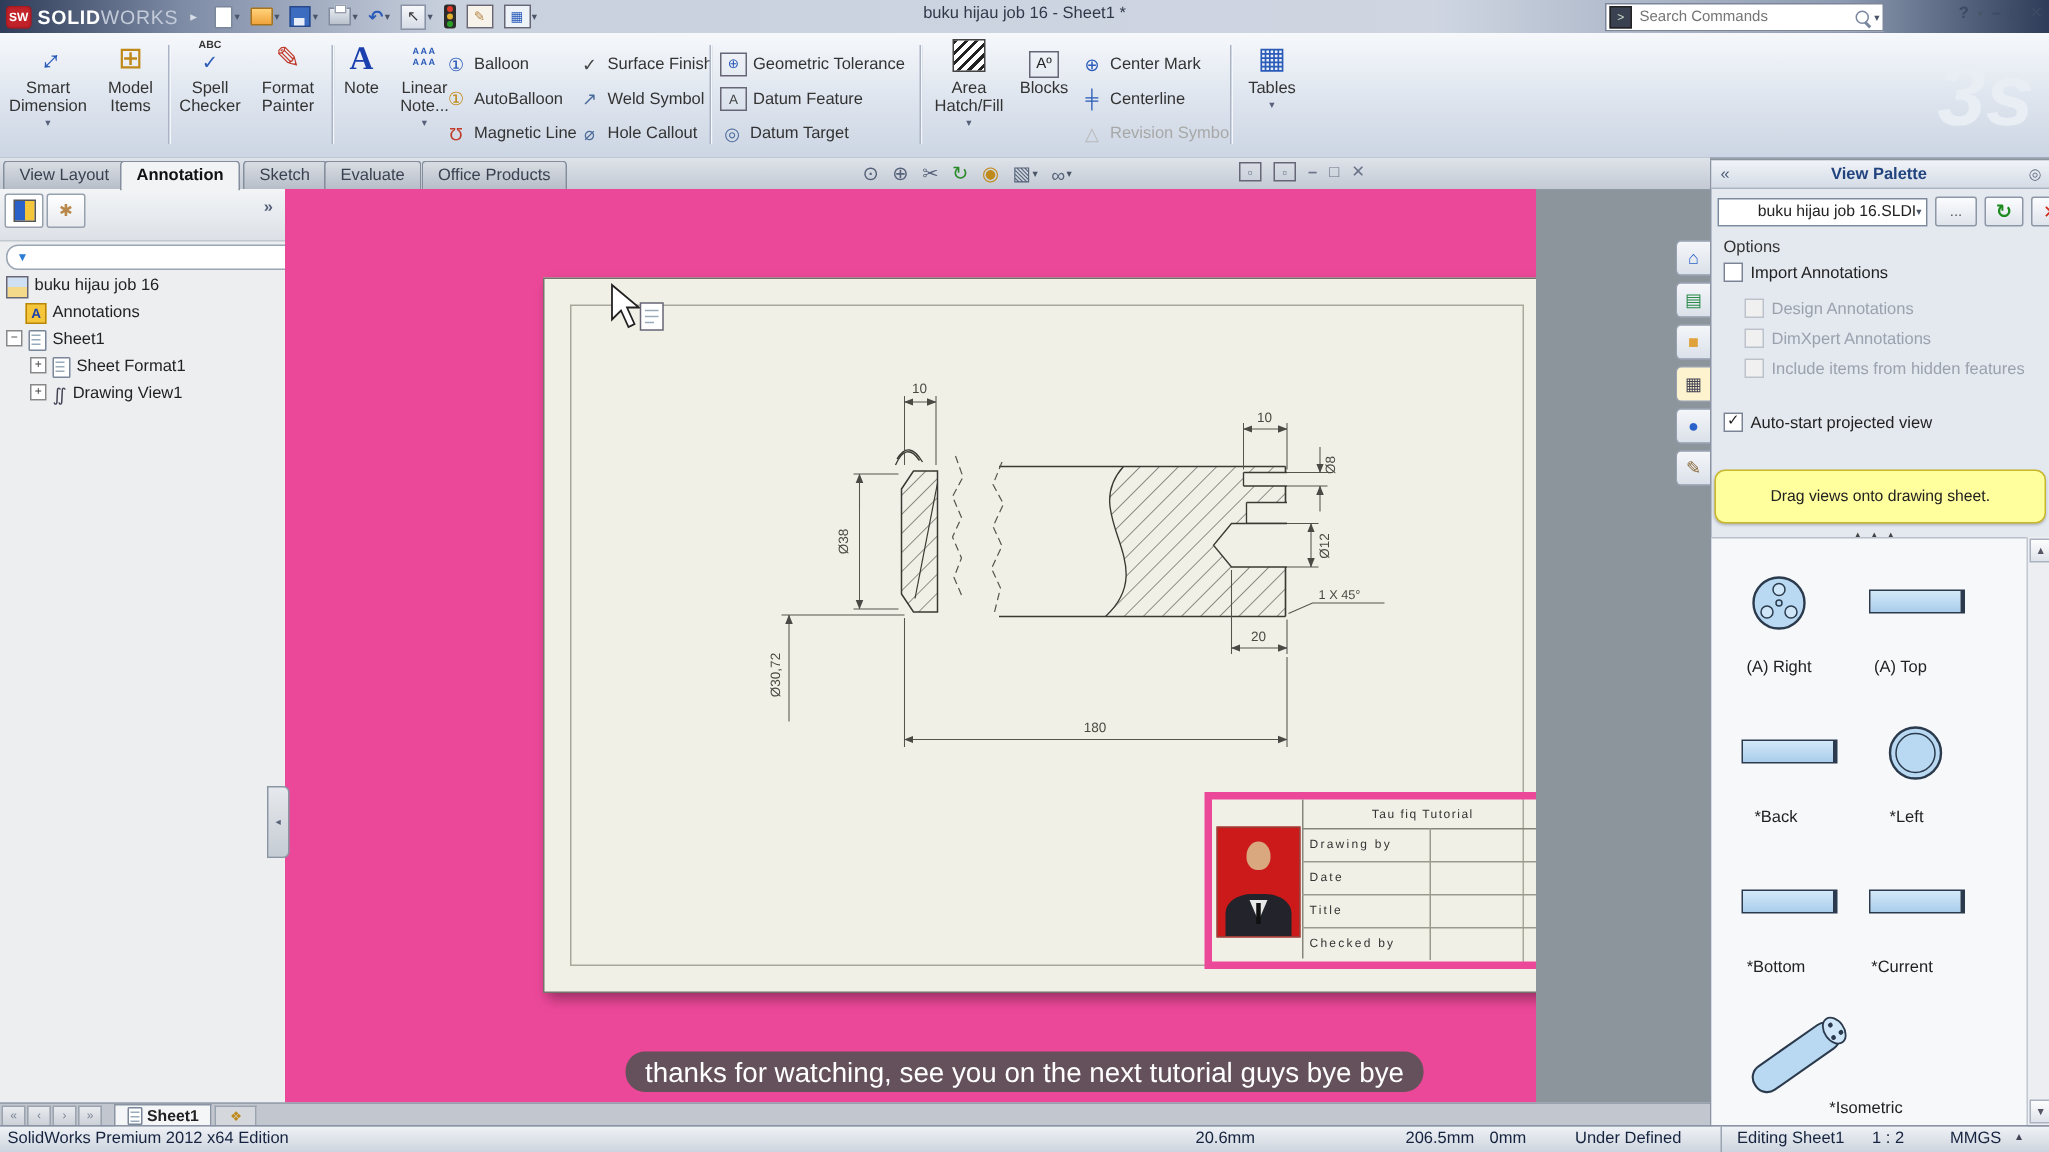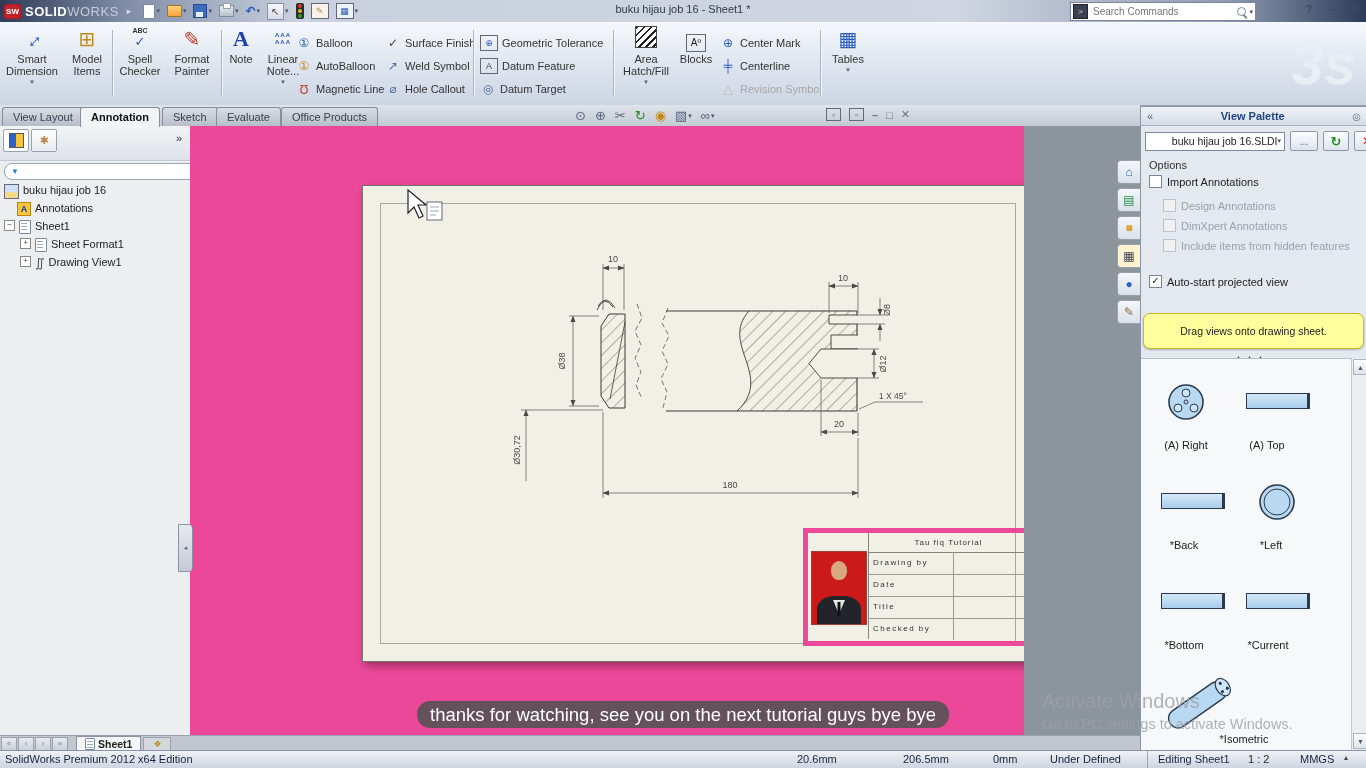--- a/index.html
+++ b/index.html
@@ -646,29 +646,25 @@
     <span class="sh-tab">
       <span class="mini-page" style="width:8px;height:10px"></span>
       <span>Sheet1</span>
     </span>
     <span class="sh-tab2">❖</span>
   </div>
 
   <div class="statusbar">
     <span class="sb-left">SolidWorks Premium 2012 x64 Edition</span>
     <span class="sb-f" style="left:797px">20.6mm</span>
-    <span class="sb-f" style="left:903px">206.5mm</span>
+    <span class="sb-f" style="left:937px">206.5mm</span>
     <span class="sb-f" style="left:993px">0mm</span>
     <span class="sb-f" style="left:1050px">Under Defined</span>
     <span class="sb-sep" style="left:1147px"></span>
     <span class="sb-f" style="left:1158px">Editing Sheet1</span>
     <span class="sb-f" style="left:1248px">1 : 2</span>
     <span class="sb-f" style="left:1300px">MMGS</span>
     <span class="sb-f" style="left:1344px;font-size:8px;color:#445">▴</span>
   </div>
 
   <div class="caption">thanks for watching, see you on the next tutorial guys bye bye</div>
-  <div class="watermark">
-    <div class="wm1">Activate Windows</div>
-    <div class="wm2">Go to PC settings to activate Windows.</div>
-  </div>
 
 </div>
 
 </body></html>

